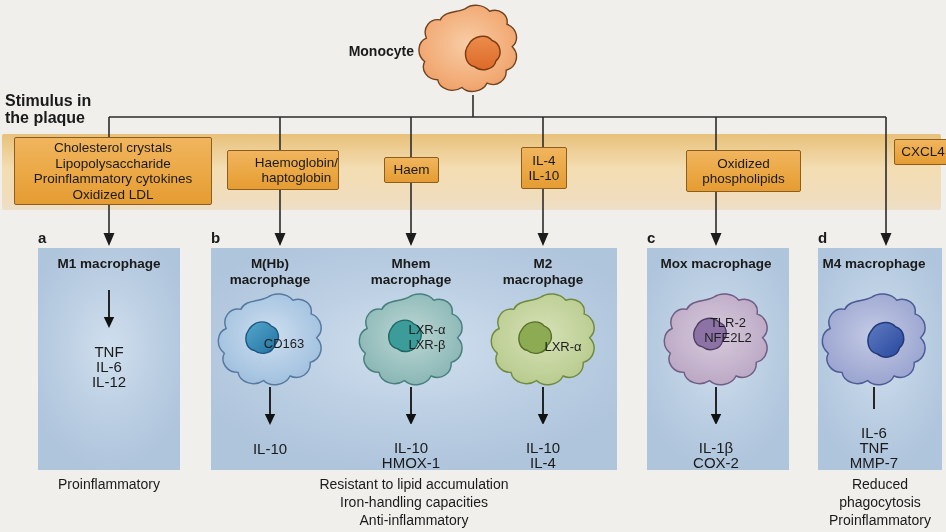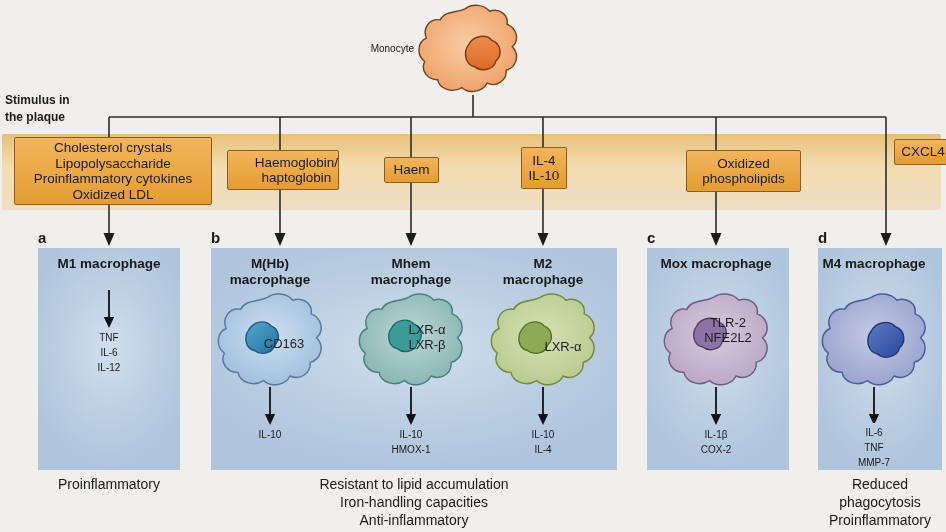--- a/index.html
+++ b/index.html
@@ -1,21 +1,21 @@
 <!DOCTYPE html>
 <html><head>
 <meta charset="utf-8">
 <style>
   html,body{margin:0;padding:0;background:#e6e4e1;}
   .canvas{
     position:relative;width:946px;height:532px;background:#f0efec;
     font-family:"Liberation Sans",sans-serif;color:#1a1a1a;overflow:hidden;
   }
   .stimulus-header{
-    position:absolute;left:5px;top:92px;font-weight:bold;font-size:12px;
+    position:absolute;left:5px;top:92px;font-weight:bold;font-size:16px;
     line-height:17px;white-space:pre-line;z-index:6;
   }
   .band{
     position:absolute;left:2px;top:134px;width:939px;height:76px;border-radius:2px;
     background:linear-gradient(180deg,#e8c17a 0%,#f3ddb2 45%,#f0ddbd 85%,#eedfc8 100%);
     z-index:1;
   }
   .connectors{position:absolute;left:0;top:0;z-index:3;}
   .stim-box{
     position:absolute;z-index:4;
@@ -25,21 +25,21 @@
     text-align:center;font-size:13.5px;line-height:15.5px;white-space:pre-line;
   }
   .stim-1{left:14px;top:137px;width:196px;height:66px;}
   .stim-2{left:227px;top:150px;width:110px;height:38px;justify-content:flex-end;}
   .stim-3{left:384px;top:157px;width:53px;height:24px;}
   .stim-4{left:521px;top:147px;width:44px;height:40px;}
   .stim-5{left:659px;top:150px;width:113px;height:40px;margin-left:27px;}
   .stim-6{left:858px;top:139px;width:56px;height:24px;margin-left:36px;}
   .monocyte-label{
     position:absolute;left:300px;top:43px;width:114px;text-align:right;
-    font-weight:normal;font-size:10px;z-index:2;
+    font-weight:bold;font-size:14px;z-index:2;
   }
   .monocyte-svg{position:absolute;left:416px;top:2px;z-index:2;}
   .panel{
     position:absolute;top:248px;height:222px;z-index:1;
     background:radial-gradient(ellipse 60% 55% at 50% 45%,#d0dfee 0%,#bccfe3 55%,#afc5dc 100%);
   }
   .panel-a{left:38px;width:142px;}
   .panel-b{left:211px;width:406px;}
   .panel-c{left:647px;width:142px;}
   .panel-d{left:818px;width:124px;}
@@ -60,21 +60,21 @@
   .marker{
     position:absolute;font-size:13px;line-height:15px;text-align:center;
     white-space:pre-line;transform:translateX(-50%);color:#1d1d1d;
   }
   .col-a  .marker{left:68px;top:21px}
   .col-b1 .marker{left:72px;top:44px}
   .col-b2 .marker{left:74px;top:30px}
   .col-b3 .marker{left:78px;top:47px}
   .col-c  .marker{left:70px;top:23px}
   .down-arrow{display:block;margin-top:0;}
-  .products{margin-top:2px;font-size:10px;line-height:15px;text-align:center;white-space:pre-line;}
+  .products{margin-top:16px;font-size:15px;line-height:15px;text-align:center;white-space:pre-line;}
   .caption{
     position:absolute;top:475px;font-size:14px;line-height:18px;
     text-align:center;white-space:pre-line;z-index:2;
   }
   .cap-a{left:19px;width:180px}.cap-b{left:254px;width:320px}
   .cap-c{left:636px;width:160px}.cap-d{left:810px;width:140px}
 </style>
 </head>
 <body>
 

